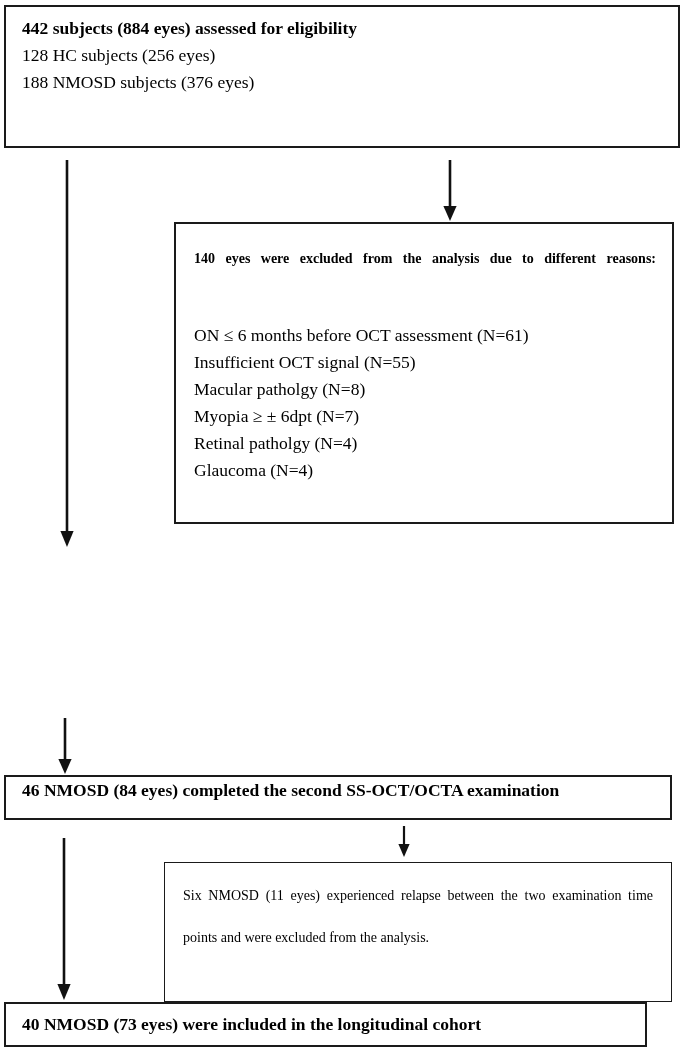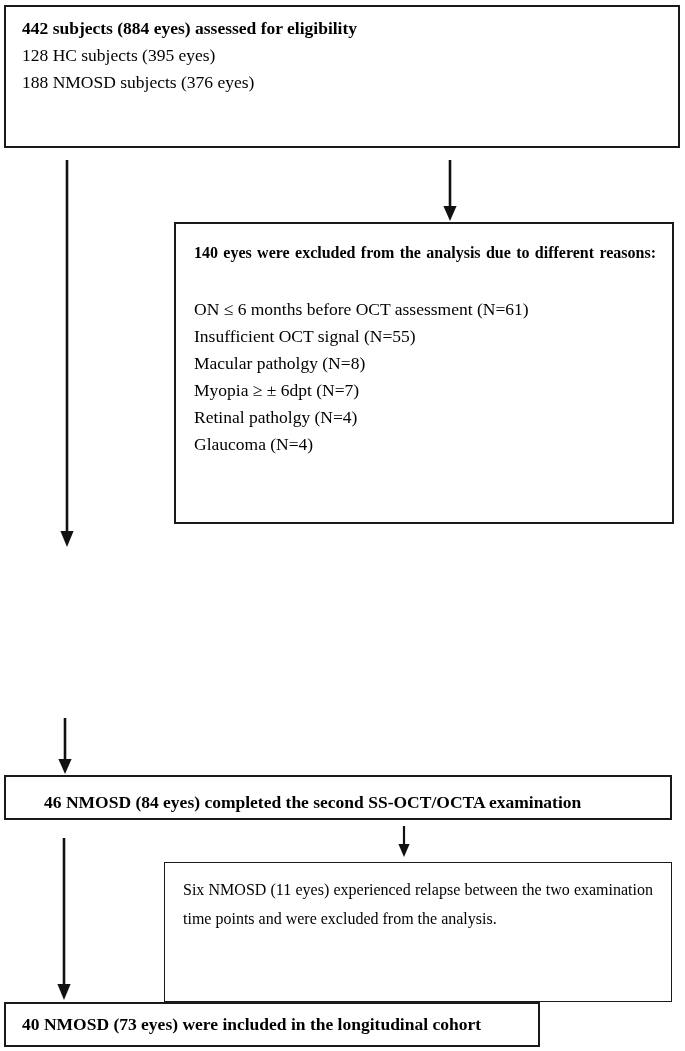--- a/index.html
+++ b/index.html
@@ -33,22 +33,22 @@
   }
   .line {
     font-size: 17.5px;
     line-height: 27px;
     white-space: nowrap;
   }
   .line.bold {
     font-weight: bold;
   }
   .para {
-    font-size: 16px;
-    line-height: 29px;
+    font-size: 14px;
+    line-height: 42px;
     text-align: justify;
     text-justify: inter-word;
     white-space: normal;
   }
   .para.bold {
     font-weight: bold;
   }
   
   .para::after {
     content: "";
@@ -66,21 +66,21 @@
   }
 </style>
 </head>
 <body>
 
 <div id="canvas">
 
   <div class="box" style="left:4px; top:5px; width:676px; height:143px;">
     <div class="box-inner" style="padding-top:8px;">
       <div class="line bold">442 subjects (884 eyes) assessed for eligibility</div>
-      <div class="line">128 HC subjects (395 eyes)</div>
+      <div class="line">128 HC subjects (256 eyes)</div>
       <div class="line">188 NMOSD subjects (376 eyes)</div>
     </div>
   </div>
 
   <div class="arrow" style="left:440px; top:160px; width:20px; height:62px;">
     <svg width="20" height="62" viewBox="0 0 20 62" aria-hidden="true">
       <line x1="10" y1="0" x2="10" y2="50" stroke="#111111" stroke-width="2.6"></line>
       <polygon points="10,61 3.4,46 16.6,46" fill="#111111"></polygon>
     </svg>
   </div>
@@ -106,21 +106,21 @@
 
 
   <div class="arrow" style="left:55px; top:718px; width:20px; height:57px;">
     <svg width="20" height="57" viewBox="0 0 20 57" aria-hidden="true">
       <line x1="10" y1="0" x2="10" y2="45" stroke="#111111" stroke-width="2.6"></line>
       <polygon points="10,56 3.4,41 16.6,41" fill="#111111"></polygon>
     </svg>
   </div>
 
   <div class="box" style="left:4px; top:775px; width:668px; height:45px;">
-    <div class="box-inner" style="padding:12px 14px 7px 16px;margin-left:22px;">
+    <div class="box-inner" style="padding:0 14px 7px 16px;">
       <div class="line bold">46 NMOSD (84 eyes) completed the second SS-OCT/OCTA examination</div>
     </div>
   </div>
 
   <div class="arrow" style="left:394px; top:826px; width:20px; height:32px;">
     <svg width="20" height="32" viewBox="0 0 20 32" aria-hidden="true">
       <line x1="10" y1="0" x2="10" y2="22" stroke="#111111" stroke-width="2.2"></line>
       <polygon points="10,31 4.4,18 15.6,18" fill="#111111"></polygon>
     </svg>
   </div>
@@ -131,19 +131,19 @@
       <polygon points="10,162 3.4,146 16.6,146" fill="#111111"></polygon>
     </svg>
   </div>
 
   <div class="box" style="left:164px; top:862px; width:508px; height:140px; border-width:1.6px;">
     <div class="box-inner" style="padding:12px 18px 10px 18px;">
       <div class="para nojustlast">Six NMOSD (11 eyes) experienced relapse between the two examination time points and were excluded from the analysis.</div>
     </div>
   </div>
 
-  <div class="box" style="left:4px; top:1002px; width:536px; height:45px;">
+  <div class="box" style="left:4px; top:1002px; width:643px; height:45px;">
     <div class="box-inner" style="padding:7px 14px 7px 16px;">
       <div class="line bold">40 NMOSD (73 eyes) were included in the longitudinal cohort</div>
     </div>
   </div>
 
 </div>
 
 </body></html>

